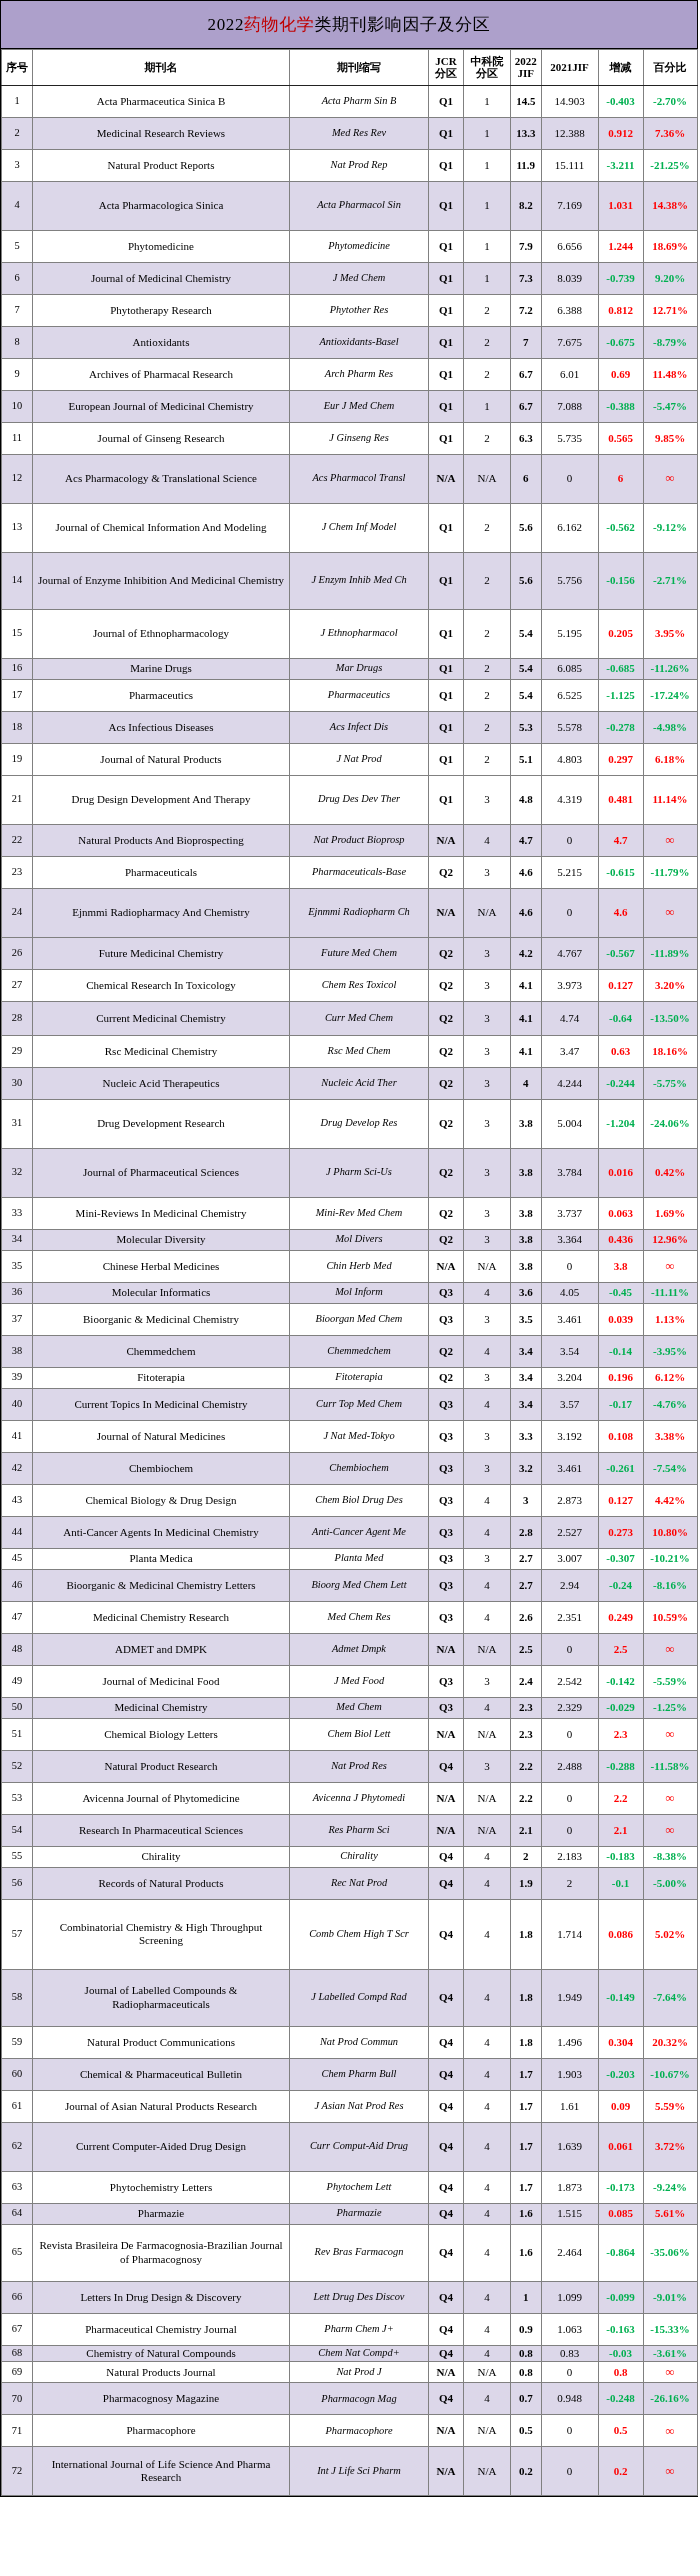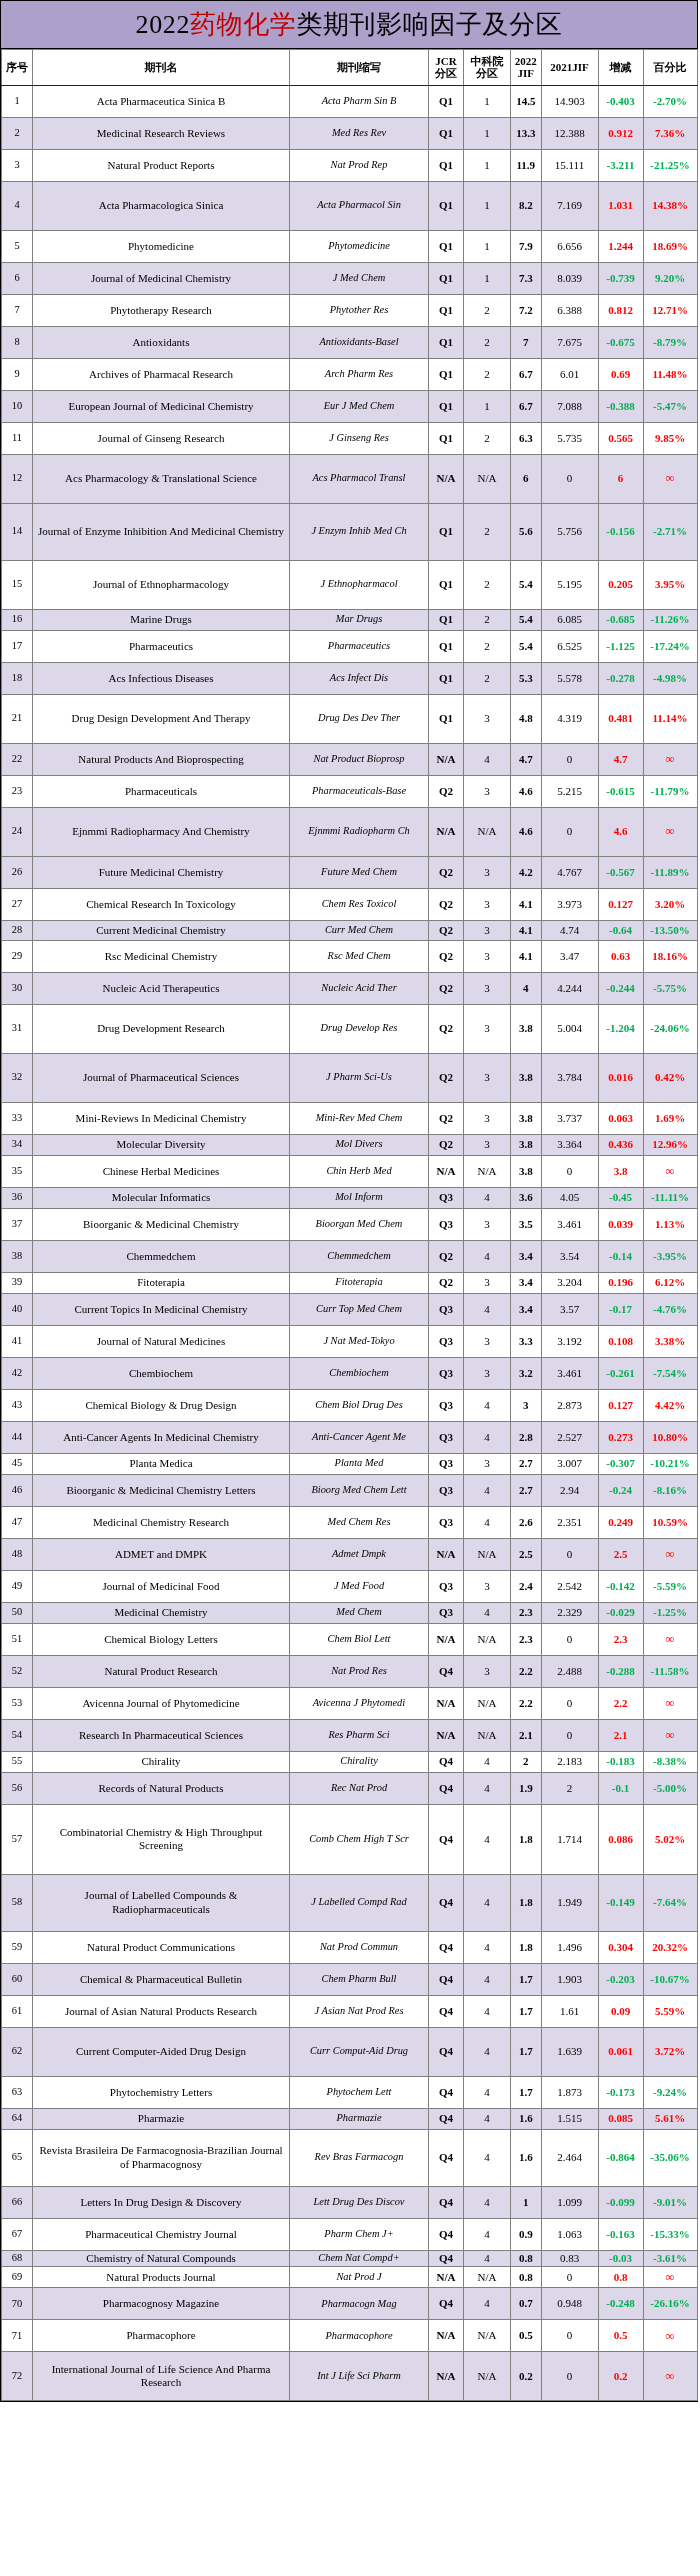--- a/index.html
+++ b/index.html
@@ -12,21 +12,21 @@
   }
   html,body{margin:0;padding:0;background:#fff;}
   body{width:700px;font-family:"Liberation Serif","DejaVu Serif",serif;}
   .sheet{width:696px;border:1.9px solid #000;}
   .title-band{
     background:var(--purple);
     height:47px;
     display:flex;align-items:center;justify-content:center;
     border-bottom:1.3px solid #000;
   }
-  .title-band .t{font-size:26px;color:#000;letter-spacing:0.6px;}
+  .title-band .t{font-size:17px;color:#000;letter-spacing:0.6px;}
   .title-band .t .hl{color:var(--titlered);}
   table{border-collapse:collapse;table-layout:fixed;width:696px;}
   col.c-no{width:31px;} col.c-name{width:257px;} col.c-abbr{width:139px;}
   col.c-jcr{width:35px;} col.c-cas{width:47px;} col.c-j22{width:30.5px;}
   col.c-j21{width:57px;} col.c-chg{width:45px;} col.c-pct{width:54px;}
   th,td{
     border:0.6px solid var(--grid);
     text-align:center;vertical-align:middle;
     padding:1.3px 0.6px;
     overflow:hidden;
@@ -212,20 +212,31 @@
           <td class="no">12</td>
           <td class="name">Acs Pharmacology &amp; Translational Science</td>
           <td class="abbr">Acs Pharmacol Transl</td>
           <td class="jcr">N/A</td>
           <td class="cas">N/A</td>
           <td class="j22">6</td>
           <td class="j21">0</td>
           <td class="chg up">6</td>
           <td class="pct up inf">∞</td>
         </tr>
+        <tr style="height: 49px;">
+          <td class="no">13</td>
+          <td class="name">Journal of Chemical Information And Modeling</td>
+          <td class="abbr">J Chem Inf Model</td>
+          <td class="jcr">Q1</td>
+          <td class="cas">2</td>
+          <td class="j22">5.6</td>
+          <td class="j21">6.162</td>
+          <td class="chg down">-0.562</td>
+          <td class="pct down">-9.12%</td>
+        </tr>
         <tr class="alt" style="height: 57px;">
           <td class="no">14</td>
           <td class="name">Journal of Enzyme Inhibition And Medicinal Chemistry</td>
           <td class="abbr">J Enzym Inhib Med Ch</td>
           <td class="jcr">Q1</td>
           <td class="cas">2</td>
           <td class="j22">5.6</td>
           <td class="j21">5.756</td>
           <td class="chg down">-0.156</td>
           <td class="pct down">-2.71%</td>
@@ -267,20 +278,31 @@
           <td class="no">18</td>
           <td class="name">Acs Infectious Diseases</td>
           <td class="abbr">Acs Infect Dis</td>
           <td class="jcr">Q1</td>
           <td class="cas">2</td>
           <td class="j22">5.3</td>
           <td class="j21">5.578</td>
           <td class="chg down">-0.278</td>
           <td class="pct down">-4.98%</td>
         </tr>
+        <tr style="height: 32px;">
+          <td class="no">19</td>
+          <td class="name">Journal of Natural Products</td>
+          <td class="abbr">J Nat Prod</td>
+          <td class="jcr">Q1</td>
+          <td class="cas">2</td>
+          <td class="j22">5.1</td>
+          <td class="j21">4.803</td>
+          <td class="chg up">0.297</td>
+          <td class="pct up">6.18%</td>
+        </tr>
         <tr style="height: 49px;">
           <td class="no">21</td>
           <td class="name">Drug Design Development And Therapy</td>
           <td class="abbr">Drug Des Dev Ther</td>
           <td class="jcr">Q1</td>
           <td class="cas">3</td>
           <td class="j22">4.8</td>
           <td class="j21">4.319</td>
           <td class="chg up">0.481</td>
           <td class="pct up">11.14%</td>
@@ -333,21 +355,21 @@
           <td class="no">27</td>
           <td class="name">Chemical Research In Toxicology</td>
           <td class="abbr">Chem Res Toxicol</td>
           <td class="jcr">Q2</td>
           <td class="cas">3</td>
           <td class="j22">4.1</td>
           <td class="j21">3.973</td>
           <td class="chg up">0.127</td>
           <td class="pct up">3.20%</td>
         </tr>
-        <tr class="alt" style="height: 20px;">
+        <tr class="alt" style="height: 34px;">
           <td class="no">28</td>
           <td class="name">Current Medicinal Chemistry</td>
           <td class="abbr">Curr Med Chem</td>
           <td class="jcr">Q2</td>
           <td class="cas">3</td>
           <td class="j22">4.1</td>
           <td class="j21">4.74</td>
           <td class="chg down">-0.64</td>
           <td class="pct down">-13.50%</td>
         </tr>

